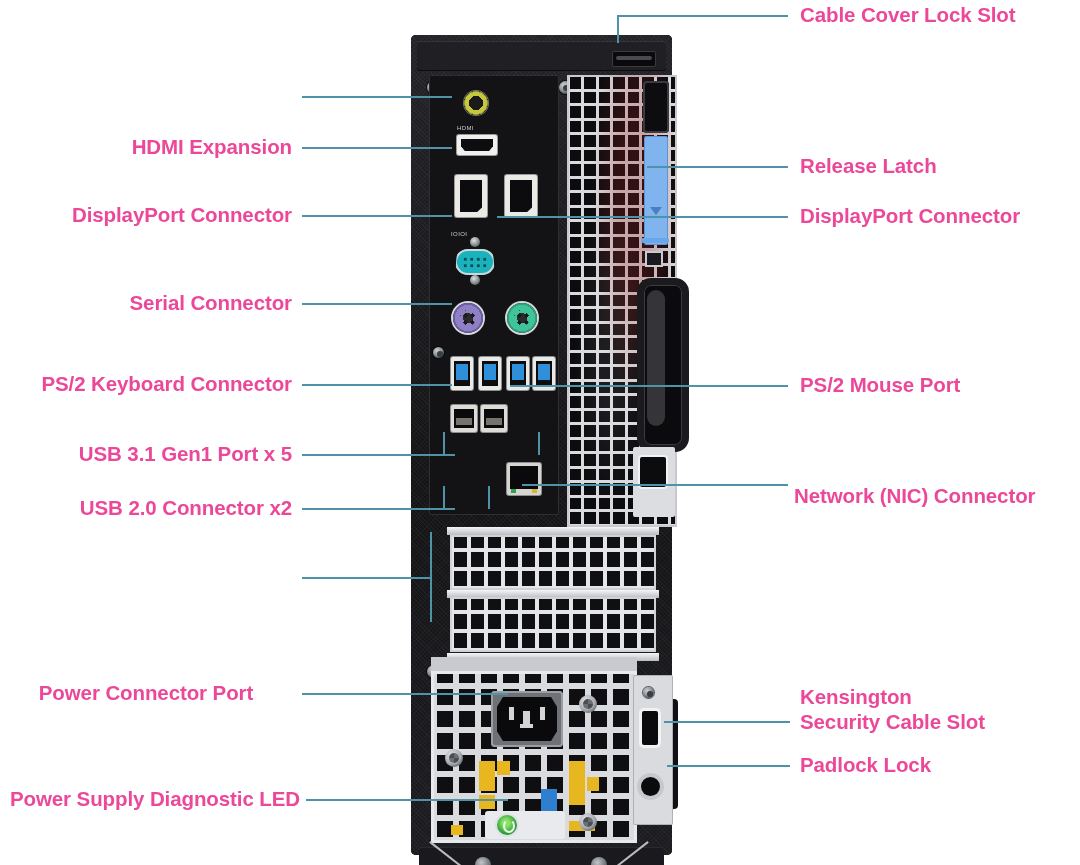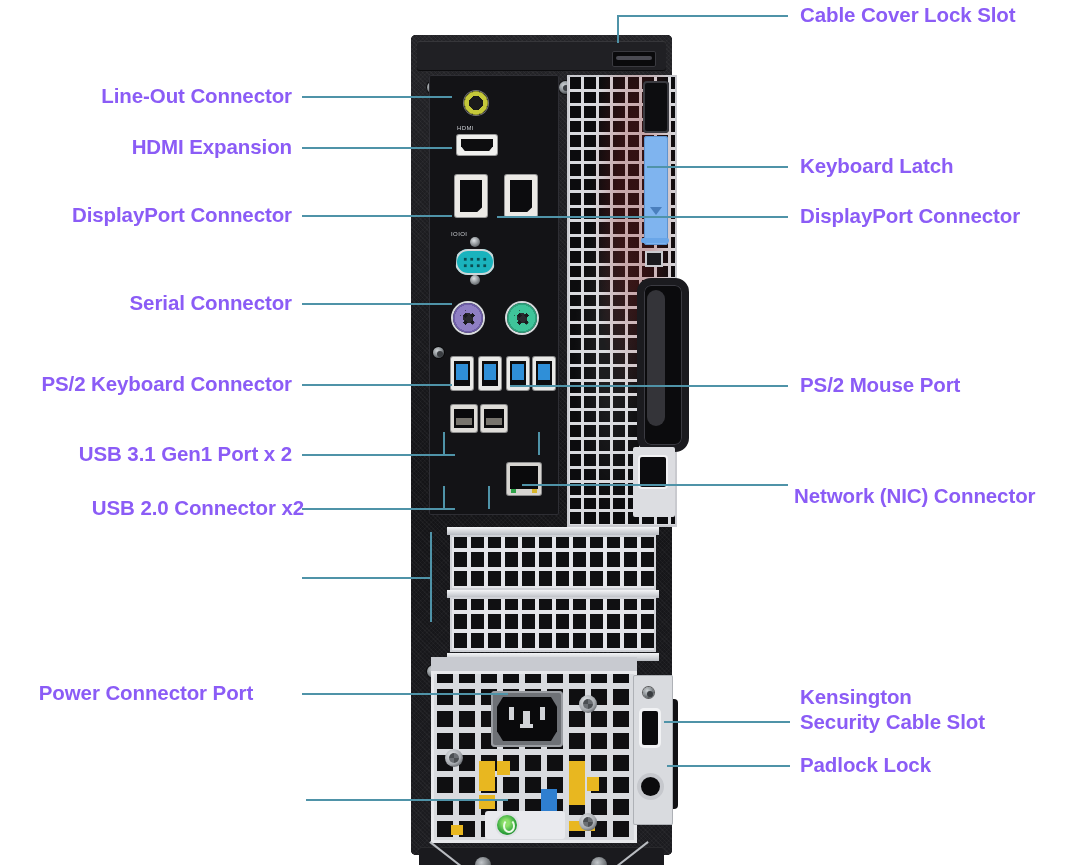--- a/index.html
+++ b/index.html
@@ -6,21 +6,21 @@
   body{width:1080px;height:865px;font-family:"Liberation Sans",sans-serif;overflow:hidden;}
   #stage{position:relative;width:1080px;height:865px;background:#fff;}
 
   
   .lbl{
     position:absolute;
     font-family:"Liberation Sans",sans-serif;
     font-weight:bold;
     font-size:20.5px;
     line-height:25px;
-    color:#8b5cf6;
+    color:#ec4899;
     white-space:pre;
     letter-spacing:-0.1px;
   }
   .lbl.r{text-align:left;}
   .lbl.l{text-align:right;}
 
   
   .ld{position:absolute;background:#4f93a8;height:2px;}
   .ld.v{width:2px;height:auto;}
 
@@ -291,58 +291,58 @@
     <div class="screw" style="left:232px;top:652px;width:11px;height:11px;"></div>
 
     <div id="footBar"></div>
     <div id="diag1"></div>
     <div id="diag2"></div>
     <div class="footScrew" style="left:64px;top:822px;"></div>
     <div class="footScrew" style="left:180px;top:822px;"></div>
   </div>
 
   <div class="ld" style="left:302px;top:96px;width:150px;"></div>
-  <div class="lbl l" style="left:0px;top:83px;width:292px;">Line-Out Connector</div>
 
   <div class="ld" style="left:302px;top:147px;width:150px;"></div>
   <div class="lbl l" style="left:0px;top:134px;width:292px;">HDMI Expansion</div>
 
   <div class="ld" style="left:302px;top:215px;width:150px;"></div>
   <div class="lbl l" style="left:0px;top:202px;width:292px;">DisplayPort Connector</div>
 
   <div class="ld" style="left:302px;top:303px;width:150px;"></div>
   <div class="lbl l" style="left:0px;top:290px;width:292px;">Serial Connector</div>
 
   <div class="ld" style="left:302px;top:384px;width:150px;"></div>
   <div class="lbl l" style="left:0px;top:371px;width:292px;">PS/2 Keyboard Connector</div>
 
   <div class="ld" style="left:302px;top:454px;width:153px;"></div>
   <div class="ld v" style="left:443px;top:432px;height:23px;"></div>
   <div class="ld v" style="left:538px;top:432px;height:23px;"></div>
-  <div class="lbl l" style="left:0px;top:441px;width:292px;">USB 3.1 Gen1 Port x 2</div>
+  <div class="lbl l" style="left:0px;top:441px;width:292px;">USB 3.1 Gen1 Port x 5</div>
 
   <div class="ld" style="left:302px;top:508px;width:153px;"></div>
   <div class="ld v" style="left:443px;top:486px;height:23px;"></div>
   <div class="ld v" style="left:488px;top:486px;height:23px;"></div>
-  <div class="lbl l" style="left:12px;top:495px;width:292px;">USB 2.0 Connector x2</div>
+  <div class="lbl l" style="left:0px;top:495px;width:292px;">USB 2.0 Connector x2</div>
 
   <div class="ld" style="left:302px;top:577px;width:130px;"></div>
   <div class="ld v" style="left:430px;top:532px;height:90px;"></div>
 
   <div class="ld" style="left:302px;top:693px;width:206px;"></div>
   <div class="lbl l" style="left:0px;top:680px;width:292px;text-align:center;">Power Connector Port</div>
 
   <div class="ld" style="left:306px;top:799px;width:202px;"></div>
+  <div class="lbl l" style="left:0px;top:786px;width:300px;">Power Supply Diagnostic LED</div>
 
   <div class="ld" style="left:617px;top:15px;width:171px;"></div>
   <div class="ld v" style="left:617px;top:15px;height:28px;"></div>
   <div class="lbl r" style="left:800px;top:2px;">Cable Cover Lock Slot</div>
 
   <div class="ld" style="left:647px;top:166px;width:141px;"></div>
-  <div class="lbl r" style="left:800px;top:153px;">Keyboard Latch</div>
+  <div class="lbl r" style="left:800px;top:153px;">Release Latch</div>
 
   <div class="ld" style="left:497px;top:216px;width:291px;"></div>
   <div class="lbl r" style="left:800px;top:203px;">DisplayPort Connector</div>
 
   <div class="ld" style="left:510px;top:385px;width:278px;"></div>
   <div class="lbl r" style="left:800px;top:372px;">PS/2 Mouse Port</div>
 
   <div class="ld" style="left:522px;top:484px;width:266px;"></div>
   <div class="lbl r" style="left:794px;top:483px;">Network (NIC) Connector</div>
 

